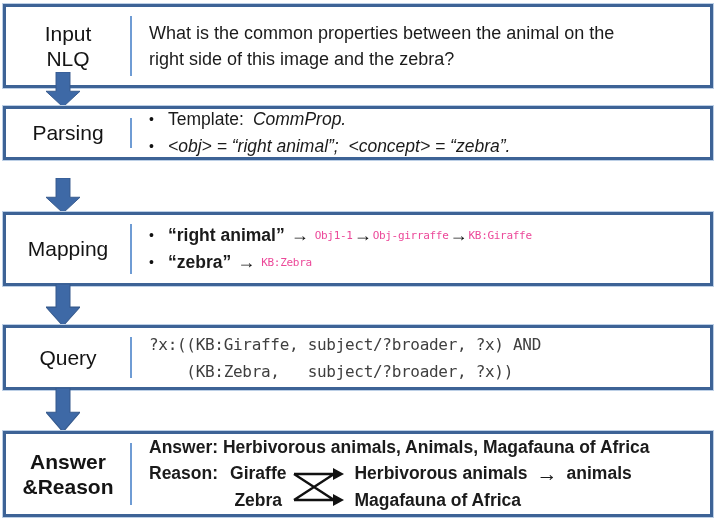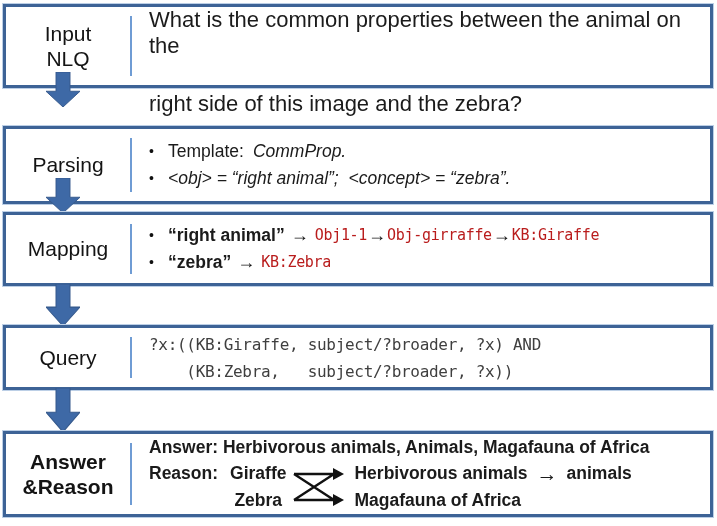--- a/index.html
+++ b/index.html
@@ -8,47 +8,47 @@
     font-family:"Liberation Sans",sans-serif;color:#1b1b1b;overflow:hidden;
   }
   
   .box{
     position:absolute;left:3px;width:710px;box-sizing:border-box;
     background:#fff;border:3px solid #3d6396;
     box-shadow:0 0 0 1px #bccfe6;
     display:flex;align-items:center;
   }
   #box-input  {top:4px;  height:84px;}
-  #box-parsing{top:106px;height:78px;margin-top:20px;}
+  #box-parsing{top:106px;height:54px;}
   #box-mapping{top:212px;height:74px;}
   #box-query  {top:325px;height:65px;}
   #box-answer {top:431px;height:86px;font-weight:bold;}
 
   .label-cell{
     flex:0 0 124px;width:124px;text-align:center;
     font-size:21px;line-height:1.2;color:#141414;
   }
   .divider{flex:0 0 2px;width:2px;background:#6f9cd4;align-self:stretch;margin:9px 0;}
   .content{flex:1 1 auto;padding:0 6px 0 17px;min-width:0;}
 
   
-  .q-line{font-size:22px;line-height:26px;margin-top:32px;}
+  .q-line{font-size:18px;line-height:26px;}
 
   
   .bullet-row{display:flex;align-items:center;font-size:17.5px;line-height:27px;}
   .bullet{flex:0 0 19px;font-size:14px;color:#111;}
   .italic{font-style:italic;white-space:pre-wrap;}
   .tpl{font-style:italic;margin-left:9px;}
 
   
   .term{font-weight:bold;font-size:17.5px;}
   .harrow{font-weight:bold;font-size:18px;padding:0 6px;color:#111;}
   .harrow.tight{padding:0 1px;}
   .mono{font-family:"DejaVu Sans Mono","Liberation Mono",monospace;
-        font-size:15px;color:#b91c1c;letter-spacing:-0.3px;}
+        font-size:11px;color:#ec4899;letter-spacing:-0.3px;}
 
   
   .query-line{font-family:"DejaVu Sans Mono","Liberation Mono",monospace;
         white-space:pre;font-size:16px;line-height:27px;color:#3f3f3f;letter-spacing:-0.3px;}
 
   
   .ans-line{font-size:17.5px;line-height:25px;}
   .reason-block{display:flex;align-items:flex-start;font-size:17.5px;}
   .reason-label{flex:0 0 auto;line-height:27px;}
   .entities{display:flex;flex-direction:column;align-items:center;margin-left:12px;flex:0 0 auto;}

